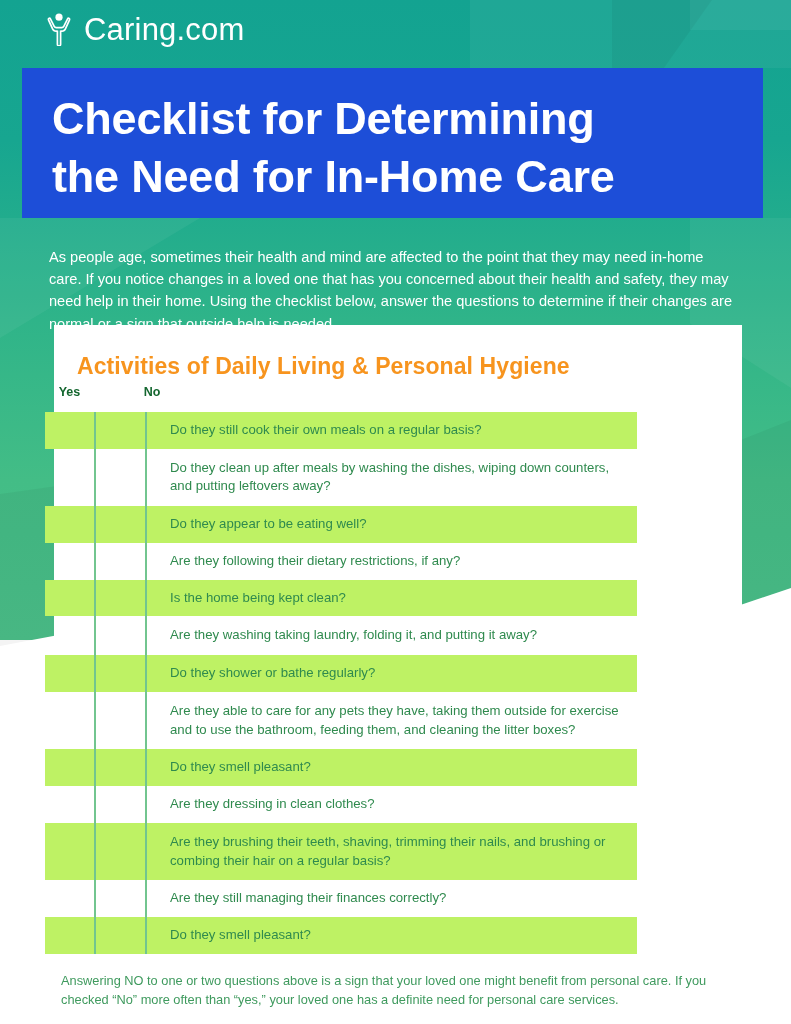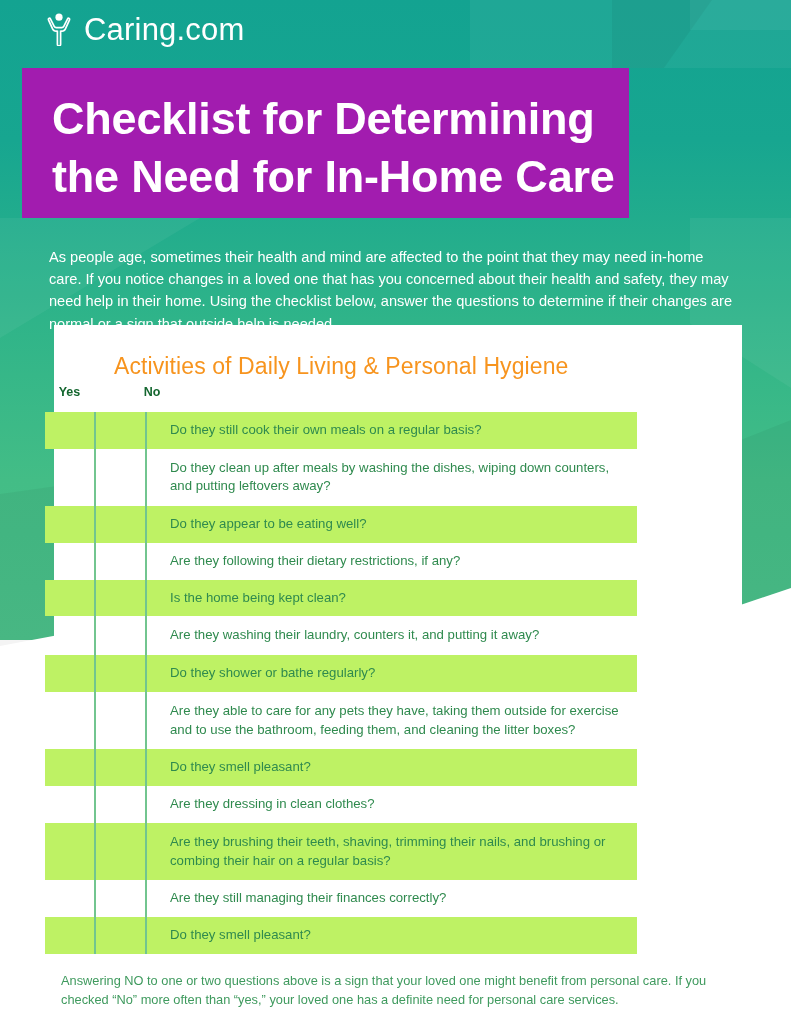--- a/index.html
+++ b/index.html
@@ -26,32 +26,32 @@
              background:#ffffff;clip-path:polygon(0 100%,100% 100%,100% 28px,0 62px);}
   .white-under{position:absolute;left:0;top:648px;width:791px;height:376px;background:#ffffff;}
 
   
   .topbar{position:absolute;left:0;top:0;width:791px;height:68px;}
   .logo-wrap{position:absolute;left:46px;top:12px;display:flex;align-items:center;gap:12px;}
   .logo-mark{width:26px;height:34px;display:block;}
   .logo-text{color:#ffffff;font-size:31px;font-weight:400;letter-spacing:.2px;line-height:1;}
 
   
-  .title-banner{position:absolute;left:22px;top:68px;width:607px;height:150px;background:#a21caf;}
+  .title-banner{position:absolute;left:22px;top:68px;width:741px;height:150px;background:#1d4ed8;}
   .title-banner h1{margin:0;padding:22px 0 0 30px;color:#ffffff;font-size:45px;line-height:1.29;
                    font-weight:700;letter-spacing:-0.2px;}
   .title-banner h1 .l2{display:block;}
 
   
   .intro{position:absolute;left:49px;top:231px;width:690px;color:#ffffff;
          font-size:14.6px;line-height:1.53;}
 
   
   .card{position:absolute;left:54px;top:325px;width:688px;height:699px;background:#ffffff;}
-  .card h2{margin:0;padding:28px 0 0 60px;color:#f7941e;font-size:23px;font-weight:400;letter-spacing:.1px;}
+  .card h2{margin:0;padding:28px 0 0 23px;color:#f7941e;font-size:23px;font-weight:700;letter-spacing:.1px;}
 
   .table{position:absolute;left:45px;top:385px;width:592px;}
   .thead{display:flex;height:24px;align-items:flex-start;gap:32px;}
   .th{color:#14662f;font-size:12.5px;font-weight:700;text-align:center;}
   .th-yes{width:49px;}
   .th-no{width:50px;margin-left:1px;}
 
   .rows{position:relative;margin-top:3px;}
   .row{display:flex;align-items:center;min-height:36px;position:relative;}
   .row.shaded{background:#bef264;}
@@ -140,21 +140,21 @@
           <div class="c-q">Are they following their dietary restrictions, if any?</div>
         </div>
         <div class="row shaded">
           <div class="c-yes"></div>
           <div class="c-no"></div>
           <div class="c-q">Is the home being kept clean?</div>
         </div>
         <div class="row">
           <div class="c-yes"></div>
           <div class="c-no"></div>
-          <div class="c-q two">Are they washing their laundry, counters it, and putting it away?</div>
+          <div class="c-q two">Are they washing taking laundry, folding it, and putting it away?</div>
         </div>
         <div class="row shaded">
           <div class="c-yes"></div>
           <div class="c-no"></div>
           <div class="c-q">Do they shower or bathe regularly?</div>
         </div>
         <div class="row">
           <div class="c-yes"></div>
           <div class="c-no"></div>
           <div class="c-q two">Are they able to care for any pets they have, taking them outside for exercise and to use the bathroom, feeding them, and cleaning the litter boxes?</div>

